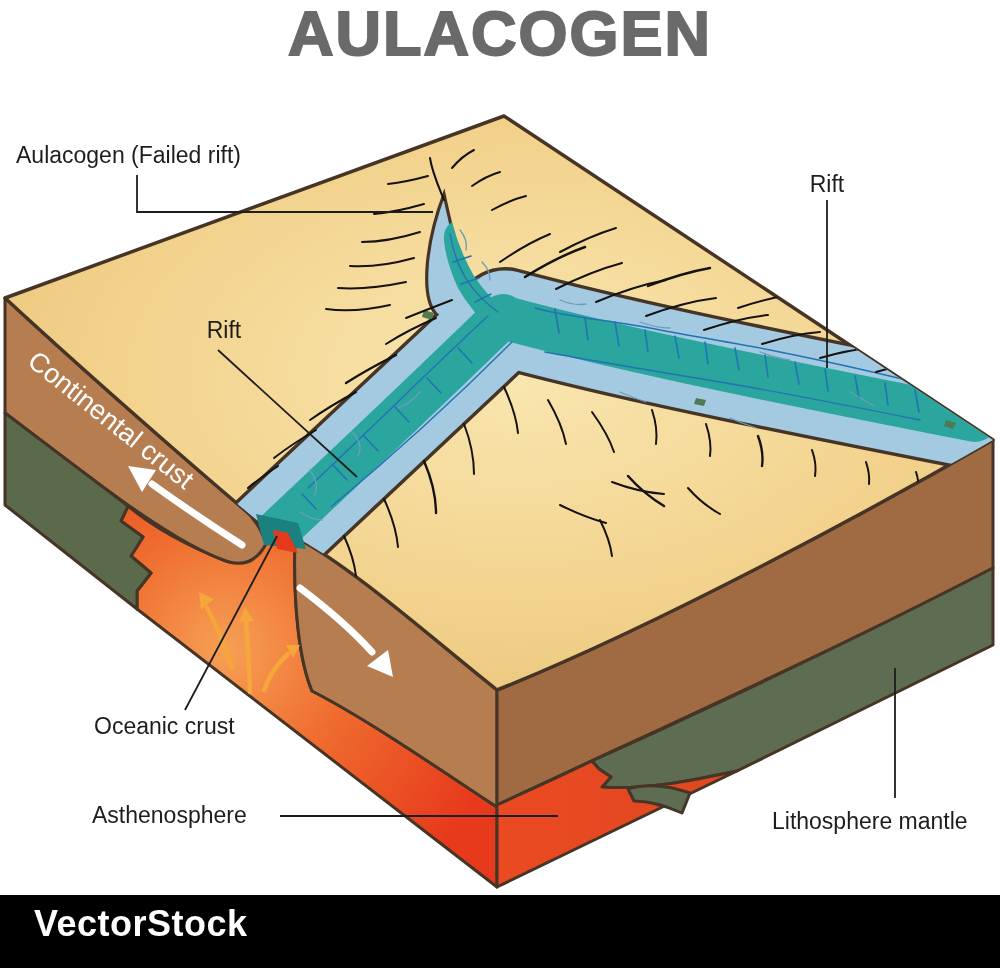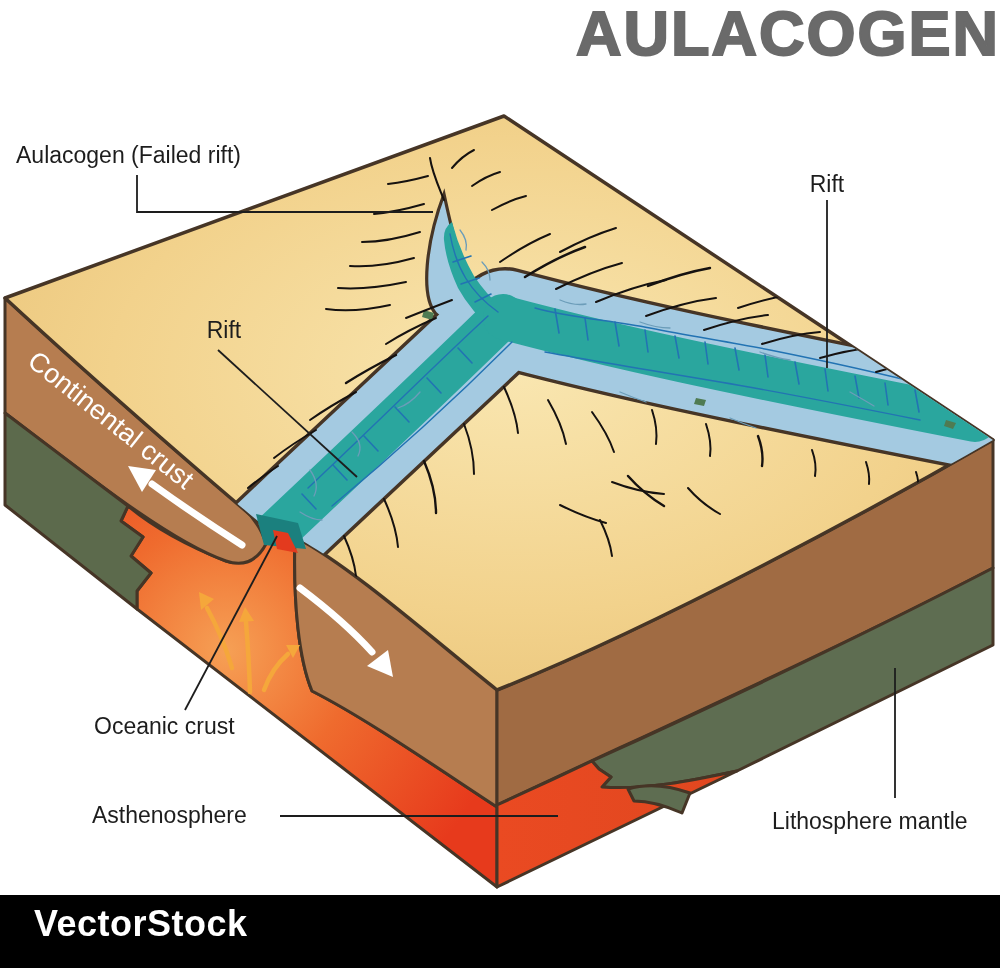--- a/index.html
+++ b/index.html
@@ -1,18 +1,18 @@
 <!DOCTYPE html>
 <html><head>
 <meta charset="utf-8">
 <style>
   html,body{margin:0;padding:0;background:#ffffff;}
   .stage{position:relative;width:1000px;height:968px;background:#ffffff;overflow:hidden;
          font-family:"Liberation Sans",sans-serif;}
-  .title{position:absolute;top:0;left:0;width:1000px;text-align:right;
+  .title{position:absolute;top:0;left:0;width:1000px;text-align:center;
          font-size:63px;font-weight:900;letter-spacing:2px;color:#6a6a6a;
          -webkit-text-stroke:2px #6a6a6a;line-height:66px;}
   .diagram-svg{position:absolute;top:0;left:0;}
   .bar{position:absolute;left:0;bottom:0;width:1000px;height:73px;background:#000000;
        display:flex;align-items:center;justify-content:space-between;box-sizing:border-box;
        padding:0 30px 16px 34px;}
   .brand{color:#ffffff;font-size:36px;font-weight:600;letter-spacing:0.5px;}
   .urltext{color:#ffffff;font-size:29px;font-weight:400;}
   svg text.lbl{font-family:"Liberation Sans",sans-serif;font-size:23px;fill:#1d1d1d;}
   svg text.lbl-white{font-family:"Liberation Sans",sans-serif;font-size:27px;fill:#ffffff;}

